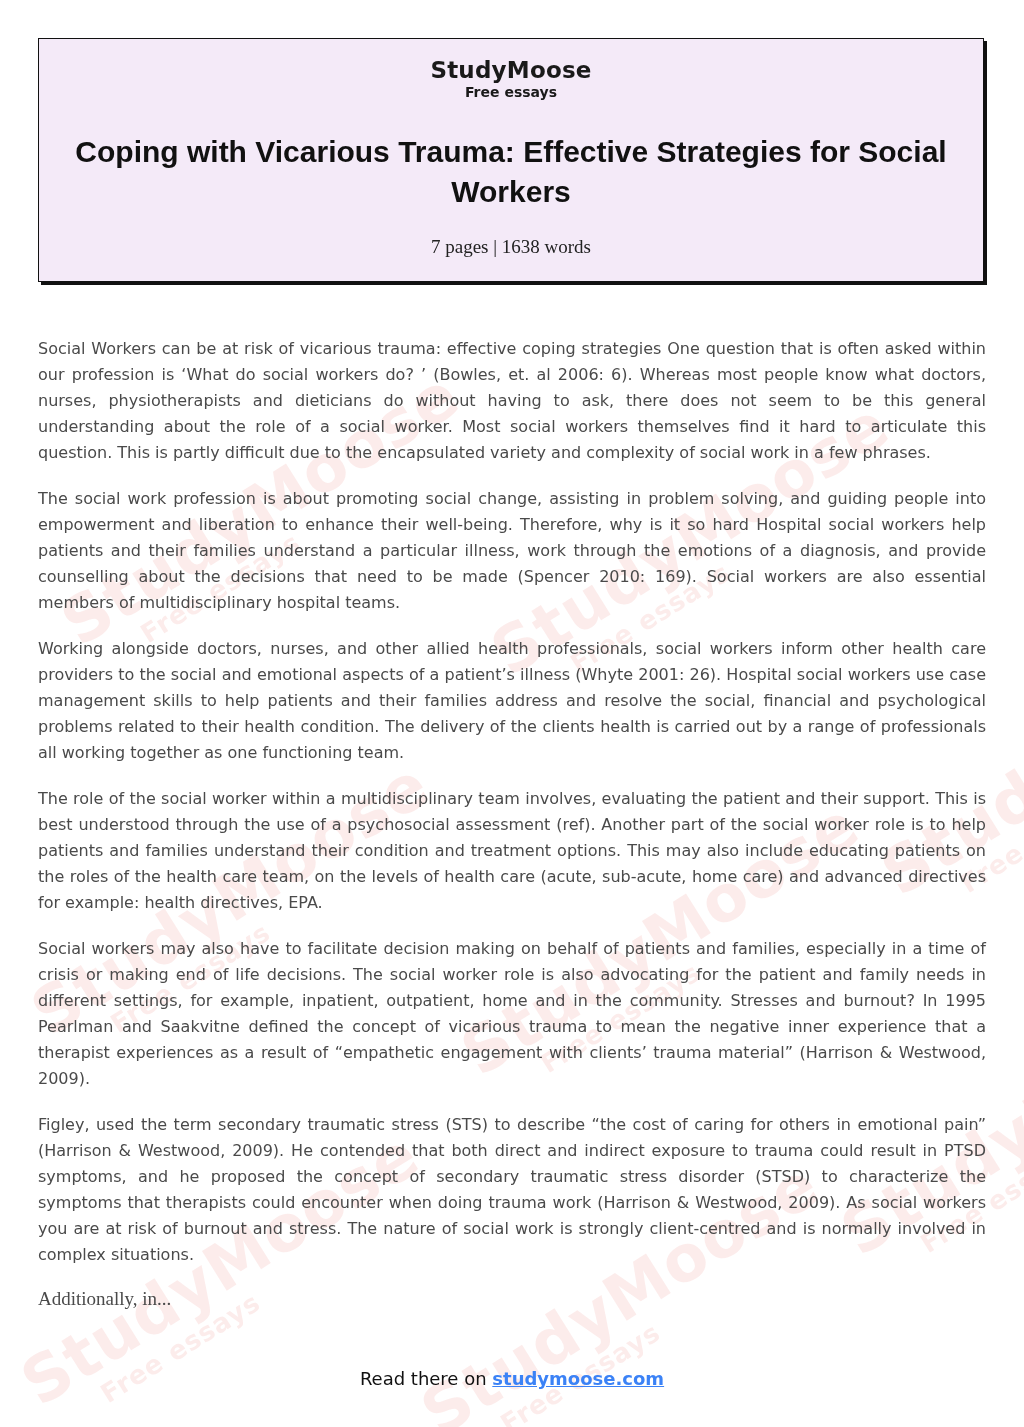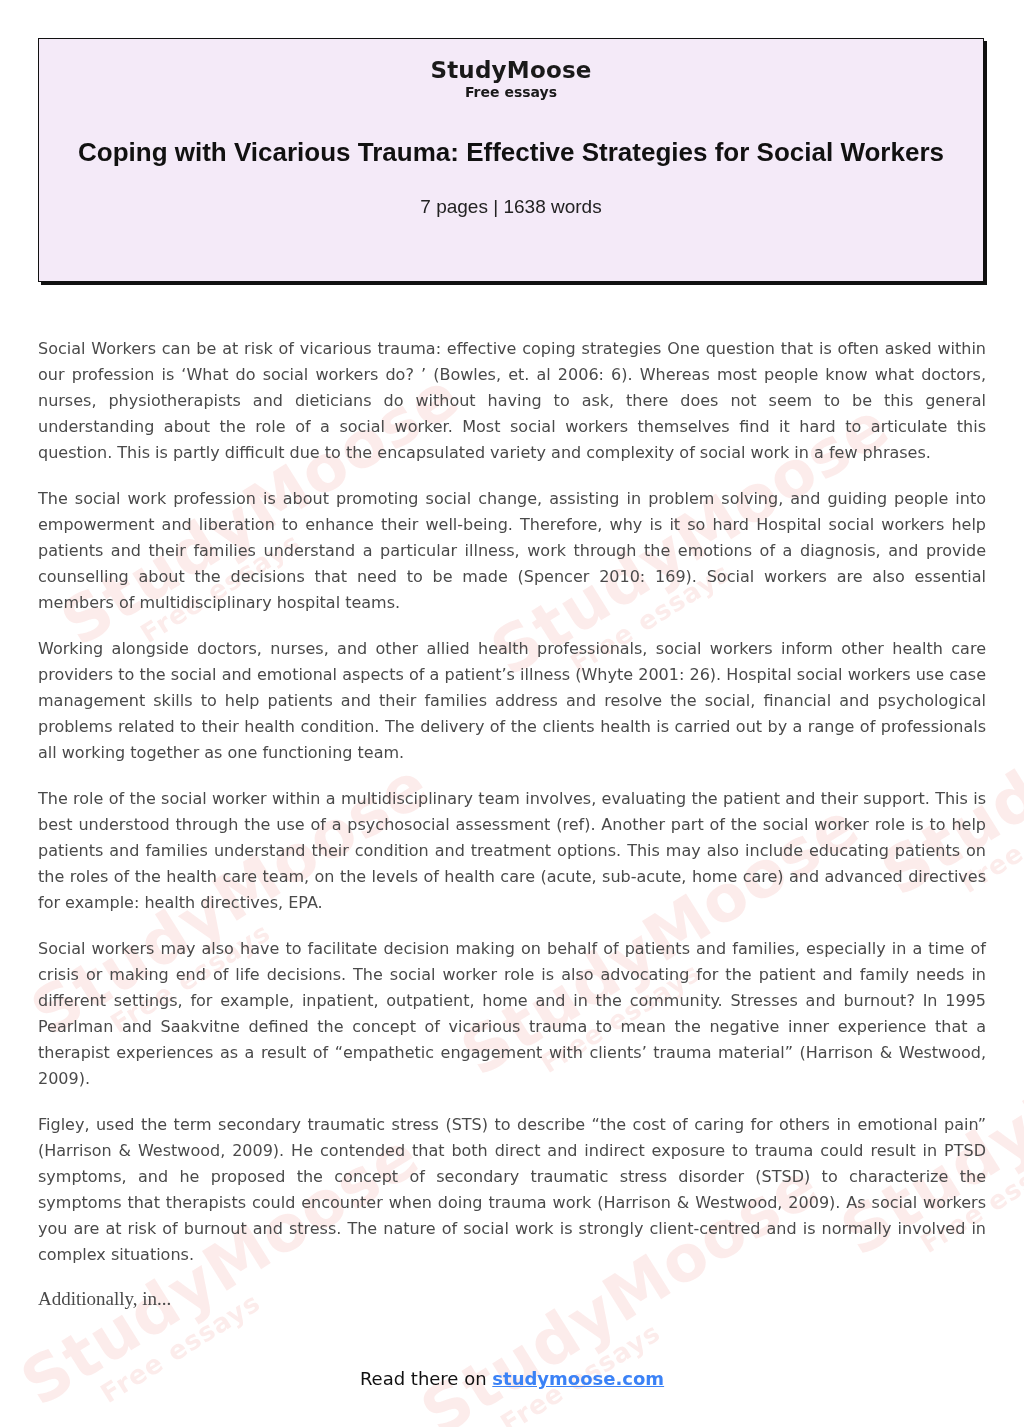--- a/index.html
+++ b/index.html
@@ -62,27 +62,27 @@
       margin-top: 1px;
       font-family: "DejaVu Sans", sans-serif;
       font-weight: bold;
       font-size: 14px;
       color: #1a1a1a;
     }
     .title {
       margin: 32px 10px 0 10px;
       font-family: "Liberation Sans", sans-serif;
       font-weight: bold;
-      font-size: 26px;
+      font-size: 30px;
       line-height: 40px;
       color: #111;
     }
     .meta {
       margin-top: 24px;
-      font-family: Liberation Sans, sans-serif;
+      font-family: Liberation Serif, serif;
       font-size: 19px;
       color: #222;
     }
     .content {
       position: absolute;
       left: 38px;
       top: 336px;
       width: 948px;
       z-index: 1;
     }

